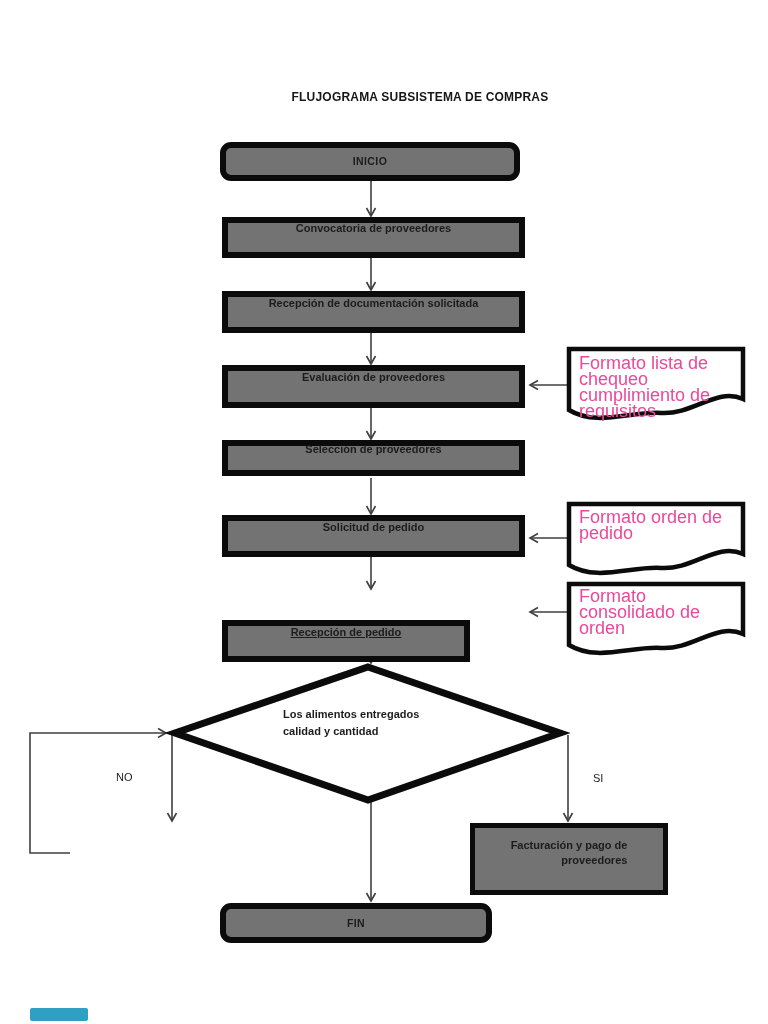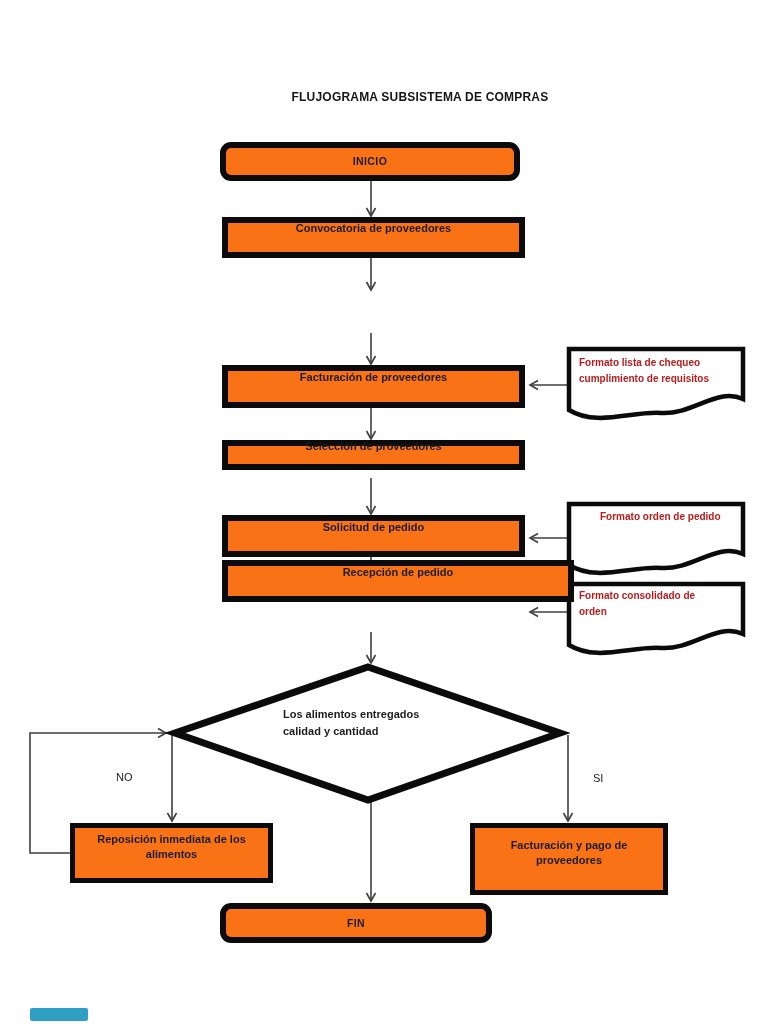--- a/index.html
+++ b/index.html
@@ -1,26 +1,26 @@
 <!DOCTYPE html>
 <html><head>
 <meta charset="utf-8">
 <style>
   html,body{margin:0;padding:0;}
   body{background:#ffffff;font-family:"Liberation Sans","DejaVu Sans",sans-serif;}
   #page{position:relative;width:768px;height:1024px;background:#ffffff;overflow:hidden;}
   #wires{position:absolute;left:0;top:0;z-index:1;}
-  .node{position:absolute;z-index:2;box-sizing:border-box;background:#f97316;
+  .node{position:absolute;z-index:2;box-sizing:border-box;background:#737373;
         border:6px solid #0b0b0b;display:flex;align-items:center;justify-content:center;
-        text-align:center;font-weight:bold;font-size:11px;color:#1c1c1c;line-height:15px;}
+        text-align:right;font-weight:bold;font-size:11px;color:#1c1c1c;line-height:15px;}
   .terminator{border-radius:11px;font-size:10.5px;letter-spacing:.4px;}
   .thin{border-width:5px;}
   .pad-up{padding-bottom:18px;}
   .pad-up2{padding-bottom:12px;}
-  .doc-text{position:absolute;z-index:3;font-weight:bold;font-size:10px;color:#b91c1c;
+  .doc-text{position:absolute;z-index:3;font-weight:normal;font-size:18px;color:#ec4899;
             line-height:16px;text-align:left;}
   .doc-text span{display:block;}
   .branch-label{position:absolute;z-index:2;font-weight:normal;font-size:11px;color:#1c1c1c;}
   .title{position:absolute;z-index:2;left:0;top:90px;width:768px;text-align:center;
          font-weight:bold;font-size:12px;letter-spacing:.2px;color:#161616;margin-left:36px;}
   .decision-text{position:absolute;z-index:2;left:283px;top:706px;width:200px;
                  font-weight:bold;font-size:11px;line-height:17px;color:#1c1c1c;text-align:left;}
   .decision-text span{display:block;}
   .multi span{display:block;}
   .footer-bar{position:absolute;z-index:2;left:30px;top:1008px;width:58px;height:13px;
@@ -81,69 +81,66 @@
   <div class="title">FLUJOGRAMA SUBSISTEMA DE COMPRAS</div>
 
   <div class="node terminator" style="left:220px;top:142px;width:300px;height:39px;">
     <span>INICIO</span>
   </div>
 
   <div class="node pad-up" style="left:222px;top:217px;width:303px;height:41px;">
     <span>Convocatoria de proveedores</span>
   </div>
 
+  <div class="node pad-up" style="left:222px;top:291px;width:303px;height:42px;">
+    <span>Recepción de documentación solicitada</span>
+  </div>
 
   <div class="node pad-up" style="left:222px;top:365px;width:303px;height:43px;">
-    <span>Facturación de proveedores</span>
+    <span>Evaluación de proveedores</span>
   </div>
 
-  <div class="node pad-up" style="left:222px;top:440px;width:303px;height:30px;">
+  <div class="node pad-up" style="left:222px;top:440px;width:303px;height:36px;">
     <span>Selección de proveedores</span>
   </div>
 
   <div class="node pad-up" style="left:222px;top:515px;width:303px;height:42px;">
     <span>Solicitud de pedido</span>
   </div>
 
-  <div class="node pad-up" style="left:222px;top:560px;width:352px;height:42px;">
+  <div class="node pad-up" style="left:222px;top:620px;width:248px;height:42px;text-decoration:underline;">
     <span>Recepción de pedido</span>
   </div>
 
   <div class="decision-text">
     <span>Los alimentos entregados</span>
     <span>calidad y cantidad</span>
   </div>
 
   <div class="branch-label" style="left:116px;top:771px;">NO</div>
   <div class="branch-label" style="left:593px;top:772px;">SI</div>
 
-  <div class="node thin pad-up2 multi" style="left:70px;top:823px;width:203px;height:60px;line-height:15px;">
-    <div>
-      <span>Reposición inmediata de los</span>
-      <span>alimentos</span>
-    </div>
-  </div>
 
   <div class="node thin pad-up2 multi" style="left:470px;top:823px;width:198px;height:72px;line-height:15px;">
     <div>
       <span>Facturación y pago de</span>
       <span>proveedores</span>
     </div>
   </div>
 
   <div class="node terminator" style="left:220px;top:903px;width:272px;height:40px;">
     <span>FIN</span>
   </div>
 
   <div class="doc-text" style="left:579px;top:355px;width:160px;">
     <span>Formato lista de chequeo</span>
     <span>cumplimiento de requisitos</span>
   </div>
 
-  <div class="doc-text" style="left:579px;top:509px;width:160px;margin-left:21px;">
+  <div class="doc-text" style="left:579px;top:509px;width:160px;">
     <span>Formato orden de pedido</span>
   </div>
 
   <div class="doc-text" style="left:579px;top:588px;width:160px;">
     <span>Formato consolidado de</span>
     <span>orden</span>
   </div>
 
   <div class="footer-bar"></div>
 

